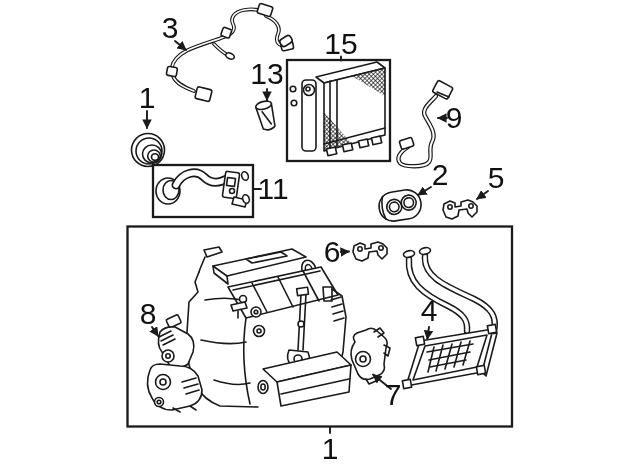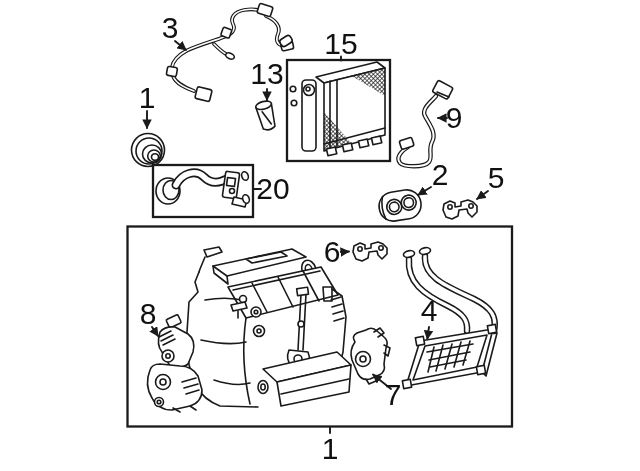--- a/index.html
+++ b/index.html
@@ -225,21 +225,21 @@
       <path class="ldr" d="M391,389 L373,374.5" marker-end="url(#ah)"></path>
       <path class="ldr" d="M429,327 L427.3,339" marker-end="url(#ah)"></path>
       <path class="ldr" d="M330,427 L330,433"></path>
     </g>
   </svg>
 
   <div class="callout" style="left:170px; top:13px;">3</div>
   <div class="callout" style="left:147px; top:83px;">1</div>
   <div class="callout" style="left:267px; top:59px;">13</div>
   <div class="callout" style="left:341px; top:29px;">15</div>
-  <div class="callout" style="left:273px; top:174px;">20</div>
+  <div class="callout" style="left:273px; top:174px;">11</div>
   <div class="callout" style="left:454px; top:103px;">9</div>
   <div class="callout" style="left:440px; top:160px;">2</div>
   <div class="callout" style="left:496px; top:163px;">5</div>
   <div class="callout" style="left:332px; top:237px;">6</div>
   <div class="callout" style="left:148px; top:299px;">8</div>
   <div class="callout" style="left:393px; top:380px;">7</div>
   <div class="callout" style="left:429px; top:296px;">4</div>
   <div class="callout" style="left:330px; top:434px;">1</div>
 
 </div>

